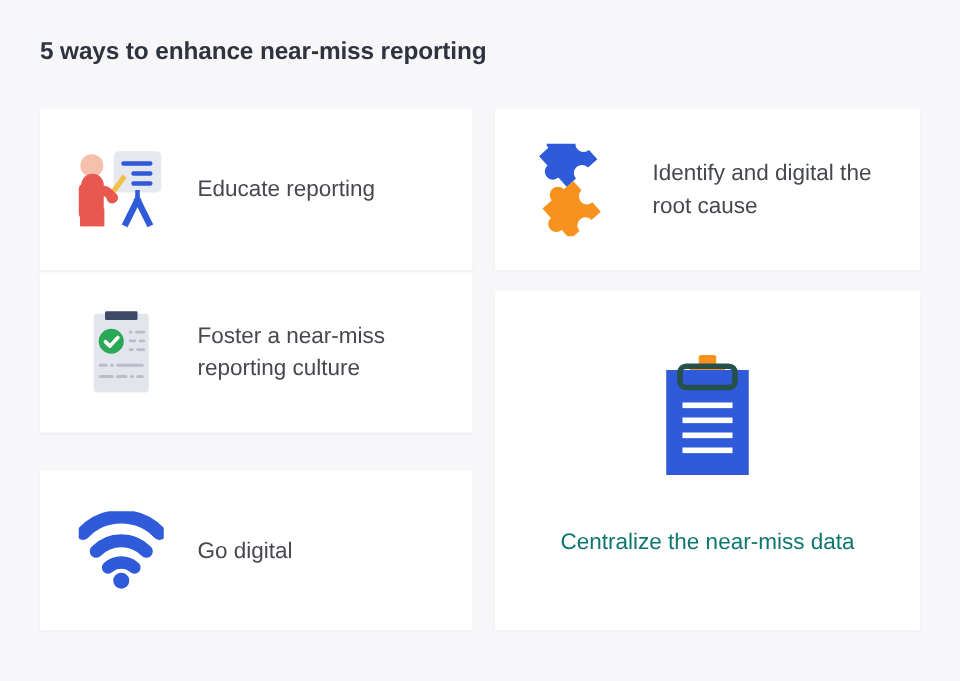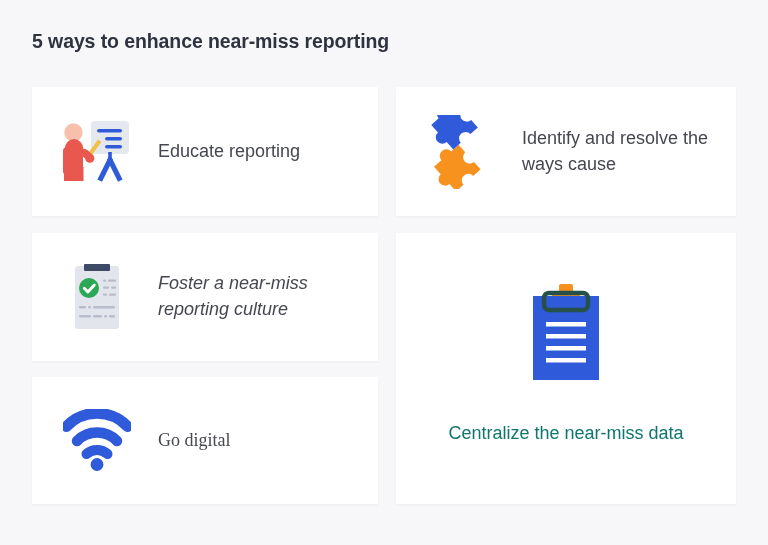--- a/index.html
+++ b/index.html
@@ -36,22 +36,22 @@
 
   
   .card {
     position: absolute;
     background: #ffffff;
     box-shadow: 0 1px 2px rgba(30, 35, 60, 0.05);
   }
 
   .card.c1 { left: 32px;  top: 87px;  width: 346px; height: 129px; }
   .card.c2 { left: 396px; top: 87px;  width: 340px; height: 129px; }
-  .card.c3 { left: 32px;  top: 233px; width: 346px; height: 128px; font-style: italic; }
-  .card.c4 { left: 32px;  top: 377px; width: 346px; height: 127px; font-family: Liberation Serif, serif; }
+  .card.c3 { left: 32px;  top: 218px; width: 346px; height: 128px; }
+  .card.c4 { left: 32px;  top: 377px; width: 346px; height: 127px; }
   .card.c5 { left: 396px; top: 233px; width: 340px; height: 271px; }
 
   
   .card-h {
     display: flex;
     align-items: center;
     height: 100%;
     padding-left: 26px;
   }
   .card-h .icon-wrap {
@@ -165,21 +165,21 @@
                        h-10
                        a6.5 6.5 0 0 0 -13 0
                        h-10
                        v-10
                        a6.5 6.5 0 0 1 0 -13
                        z" fill="#2f5ad9"></path>
             </g>
           </svg>
         </span>
       </div>
-      <div class="card-label">Identify and resolve the ways cause</div>
+      <div class="card-label">Identify and digital the root cause</div>
     </div>
   </div>
 
   <div class="card c3">
     <div class="card-h">
       <div class="icon-wrap">
         <span>
           <svg width="54" height="70" viewBox="0 0 54 70">
 
             <rect x="5" y="4" width="44" height="63" rx="3" fill="#e3e5ec"></rect>

